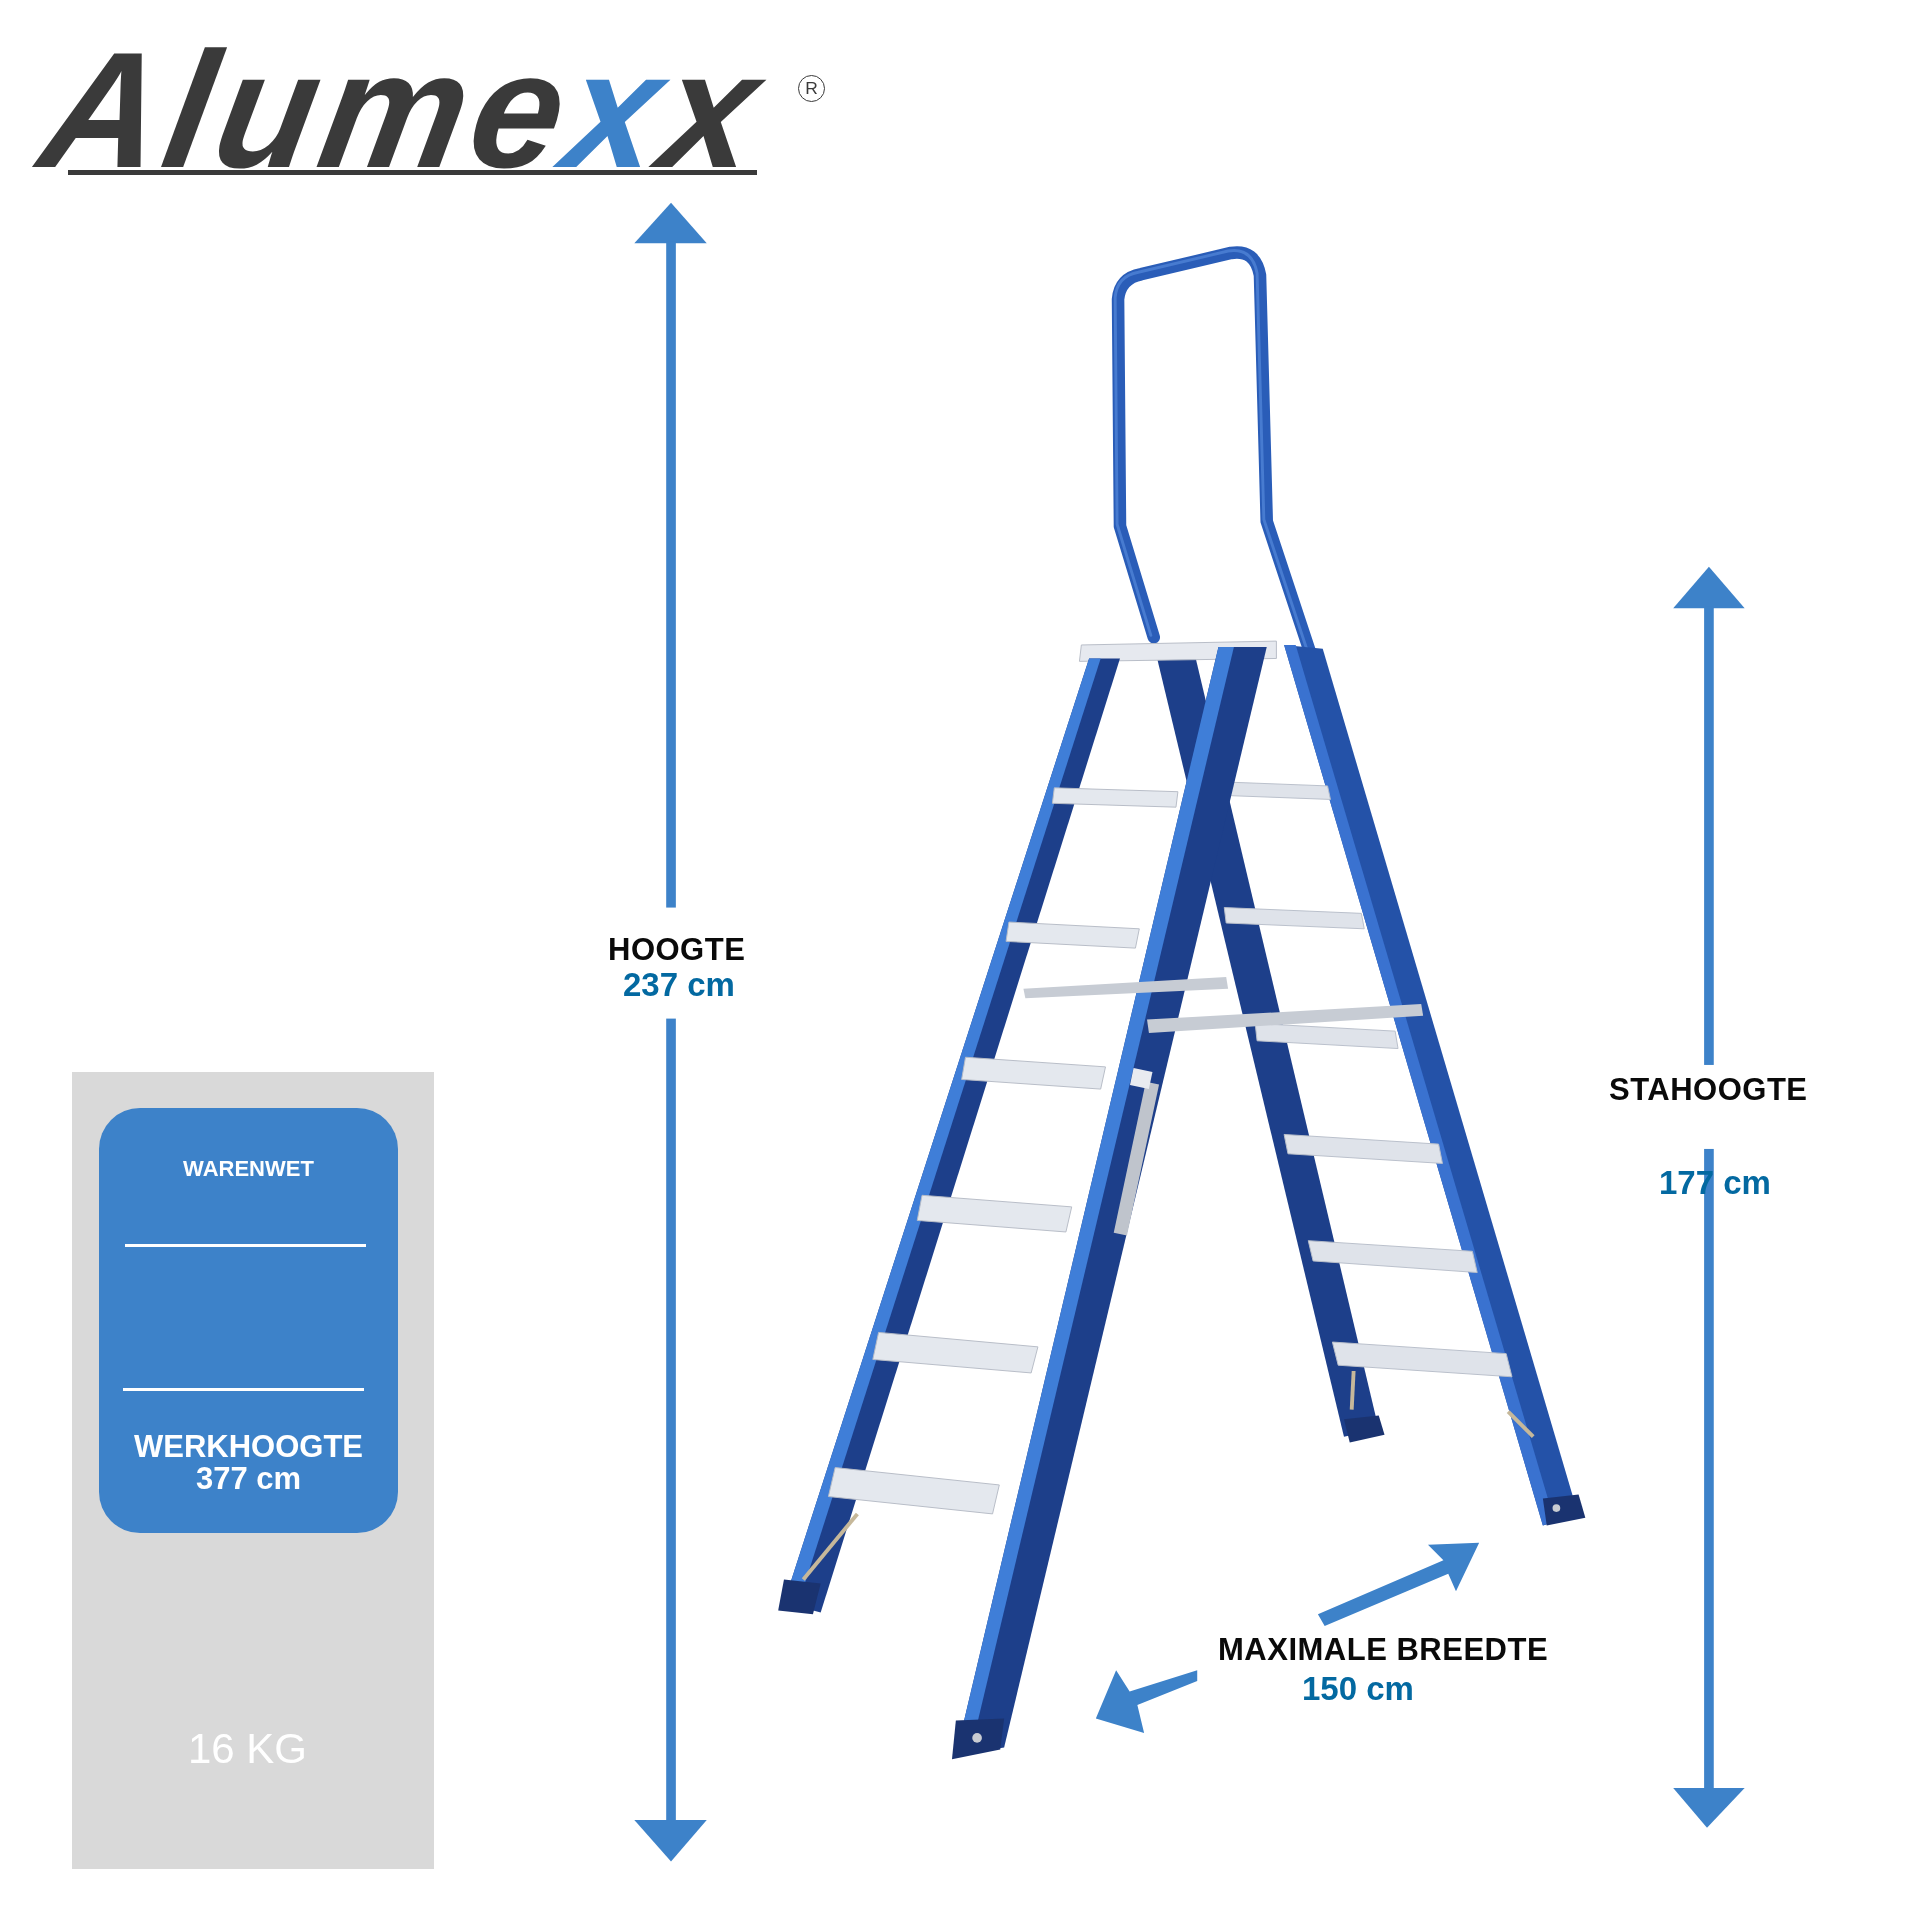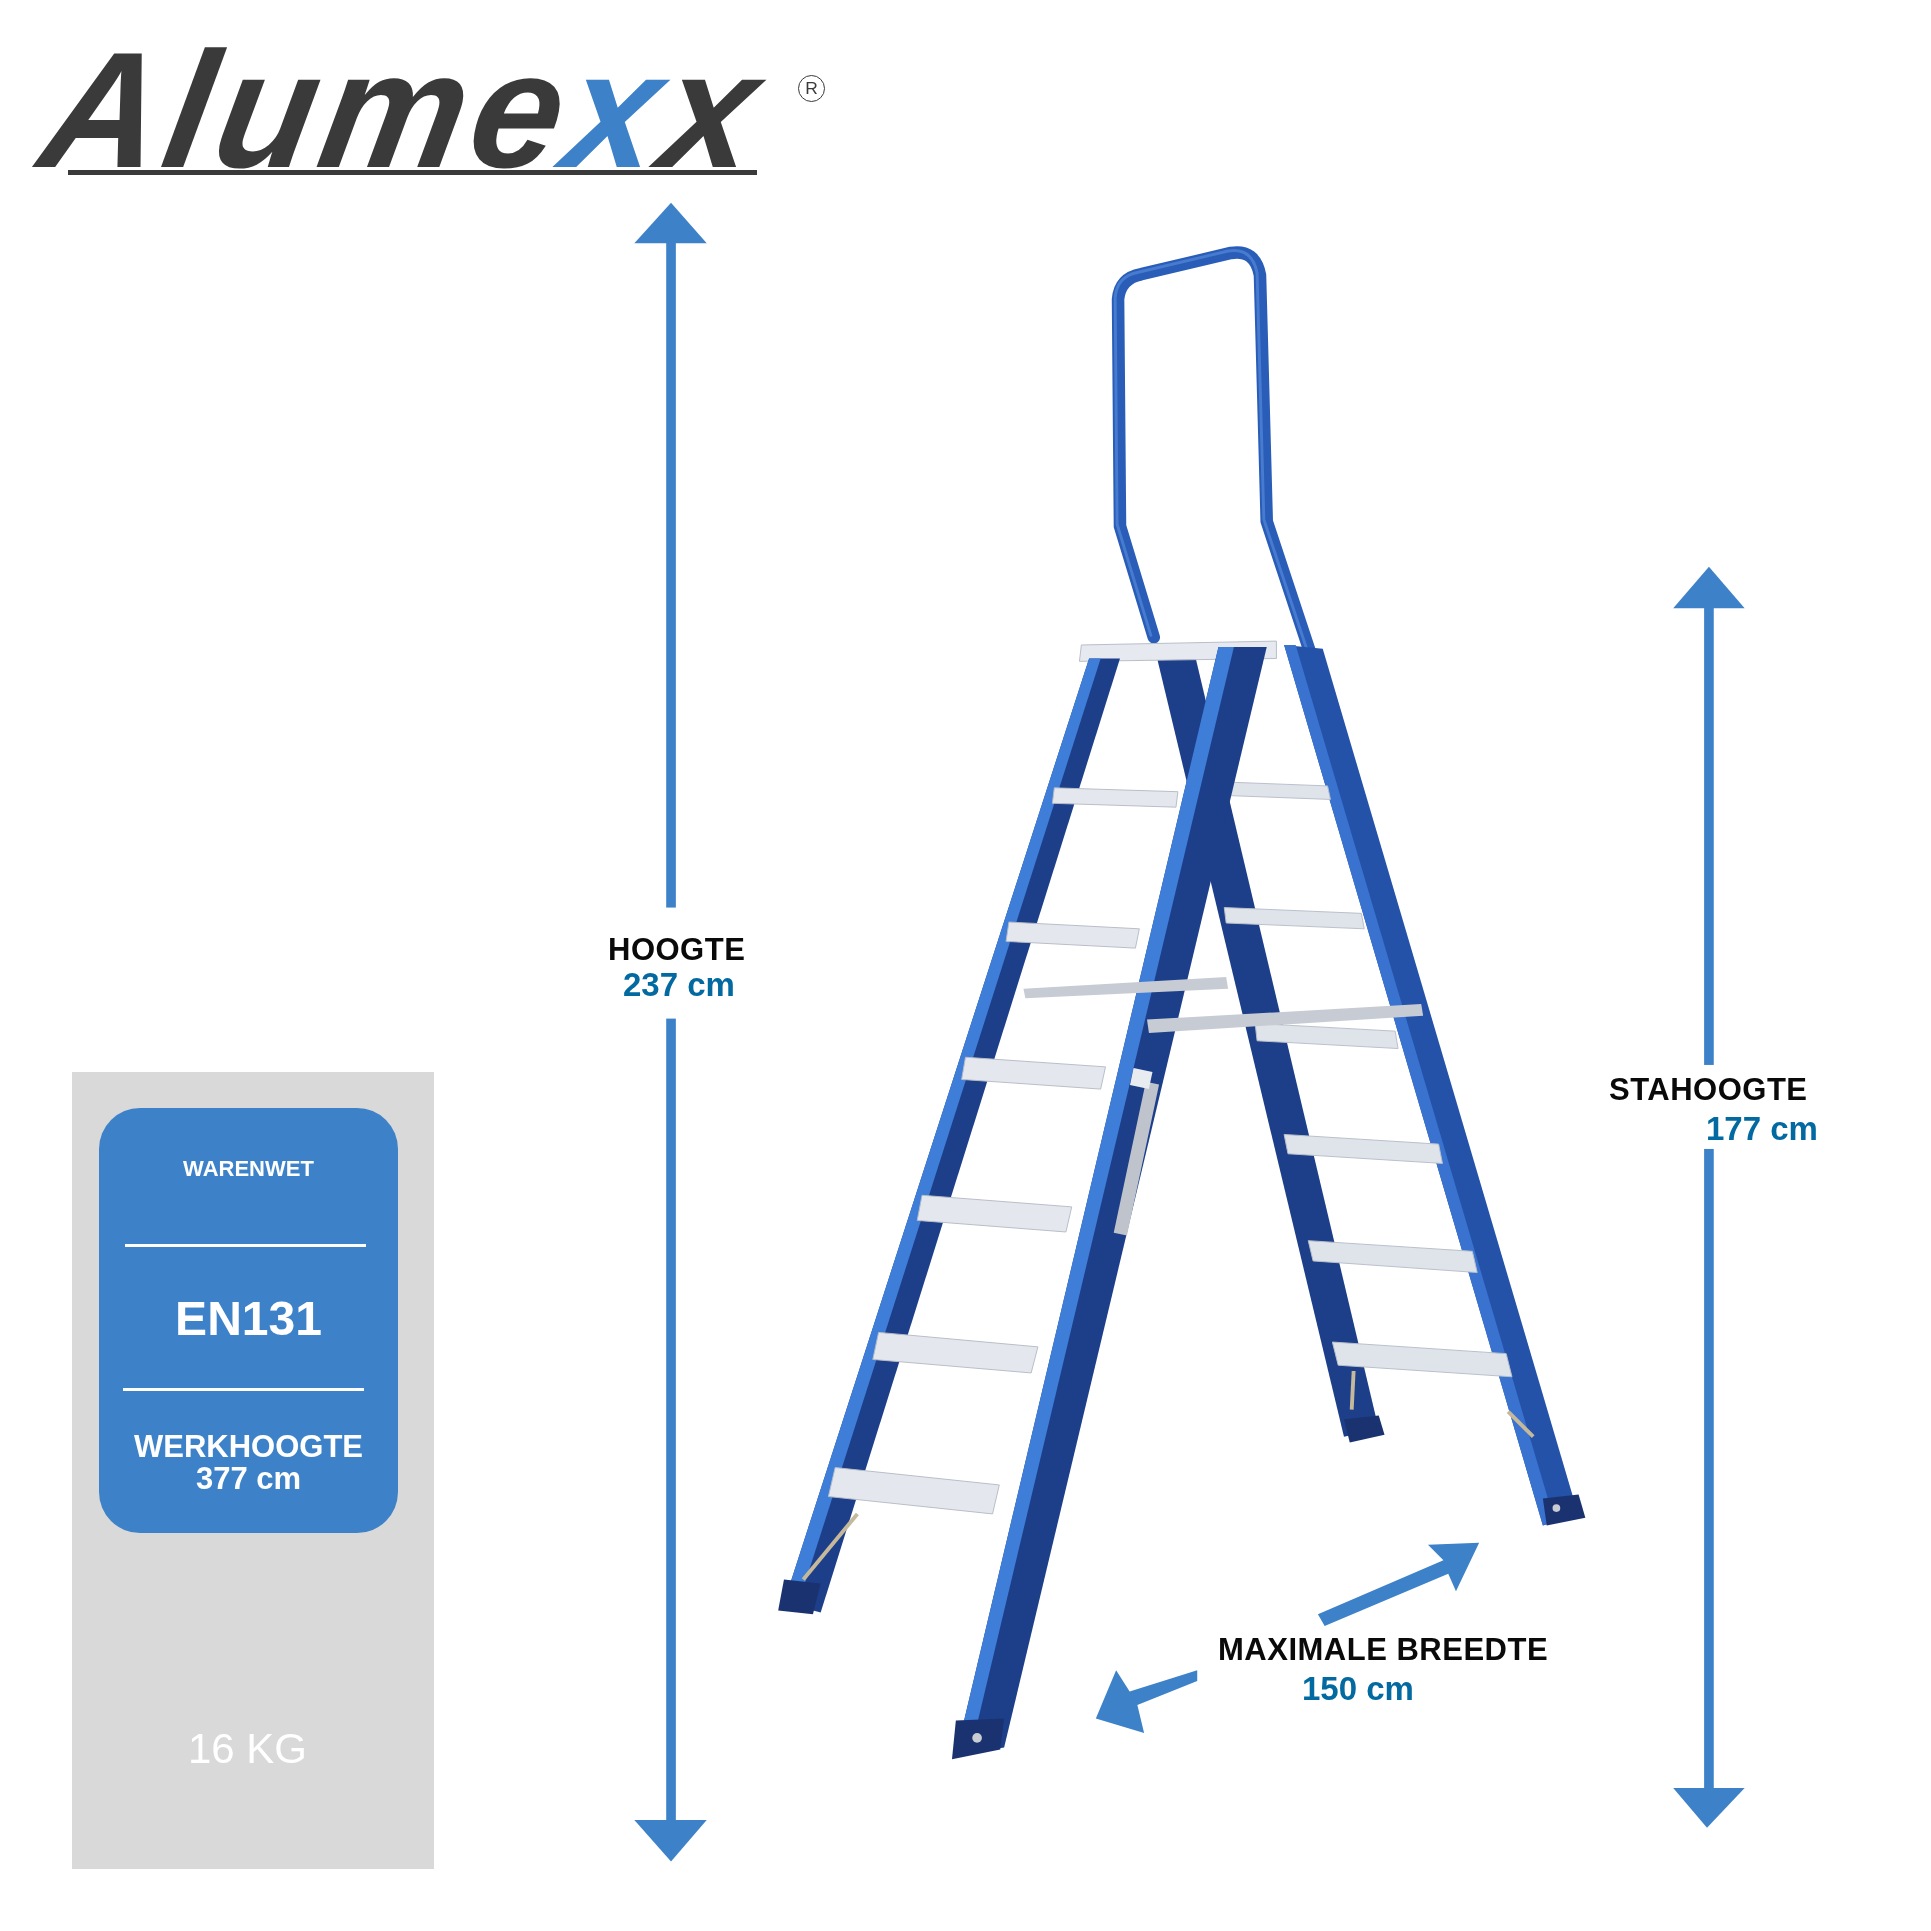--- a/index.html
+++ b/index.html
@@ -108,28 +108,27 @@
   <g fill="#3d82c9">
     <rect x="190" y="1638" width="128" height="26" rx="13"></rect>
     <path d="M228,1660 L282,1660 Q280,1712 320,1722 Q345,1728 357,1730 L357,1880 Q357,1888 349,1888 L163,1888 Q155,1888 155,1880 L155,1730 Q170,1728 195,1722 Q230,1712 228,1660 Z"></path>
   </g>
 </svg>
 
 <div class="dim-label" style="left:608px;top:932px;">HOOGTE</div>
 <div class="dim-value" style="left:623px;top:966px;">237 cm</div>
 
 <div class="dim-label" style="left:1609px;top:1072px;">STAHOOGTE</div>
-<div class="dim-value" style="left:1659px;top:1110px;margin-left:47px;">177 cm</div>
+<div class="dim-value" style="left:1659px;top:1164px;">177 cm</div>
 
 <div class="dim-label" style="left:1218px;top:1632px;">MAXIMALE BREEDTE</div>
 <div class="dim-value" style="left:1302px;top:1670px;">150 cm</div>
 
 <div class="panel"></div>
 <div class="card">
   <div class="card-text" style="top:48px;font-size:22px;">WARENWET</div>
   <div class="card-rule" style="left:26px;width:241px;top:136px;"></div>
-  <div class="card-text" style="top:183px;font-size:48px;">EN131</div>
   <div class="card-rule" style="left:24px;width:241px;top:280px;"></div>
   <div class="card-text" style="top:321px;font-size:31px;">WERKHOOGTE</div>
   <div class="card-text" style="top:353px;font-size:31px;">377 cm</div>
 </div>
 <div class="weight-text">16 KG</div>
 
 
 </body></html>

